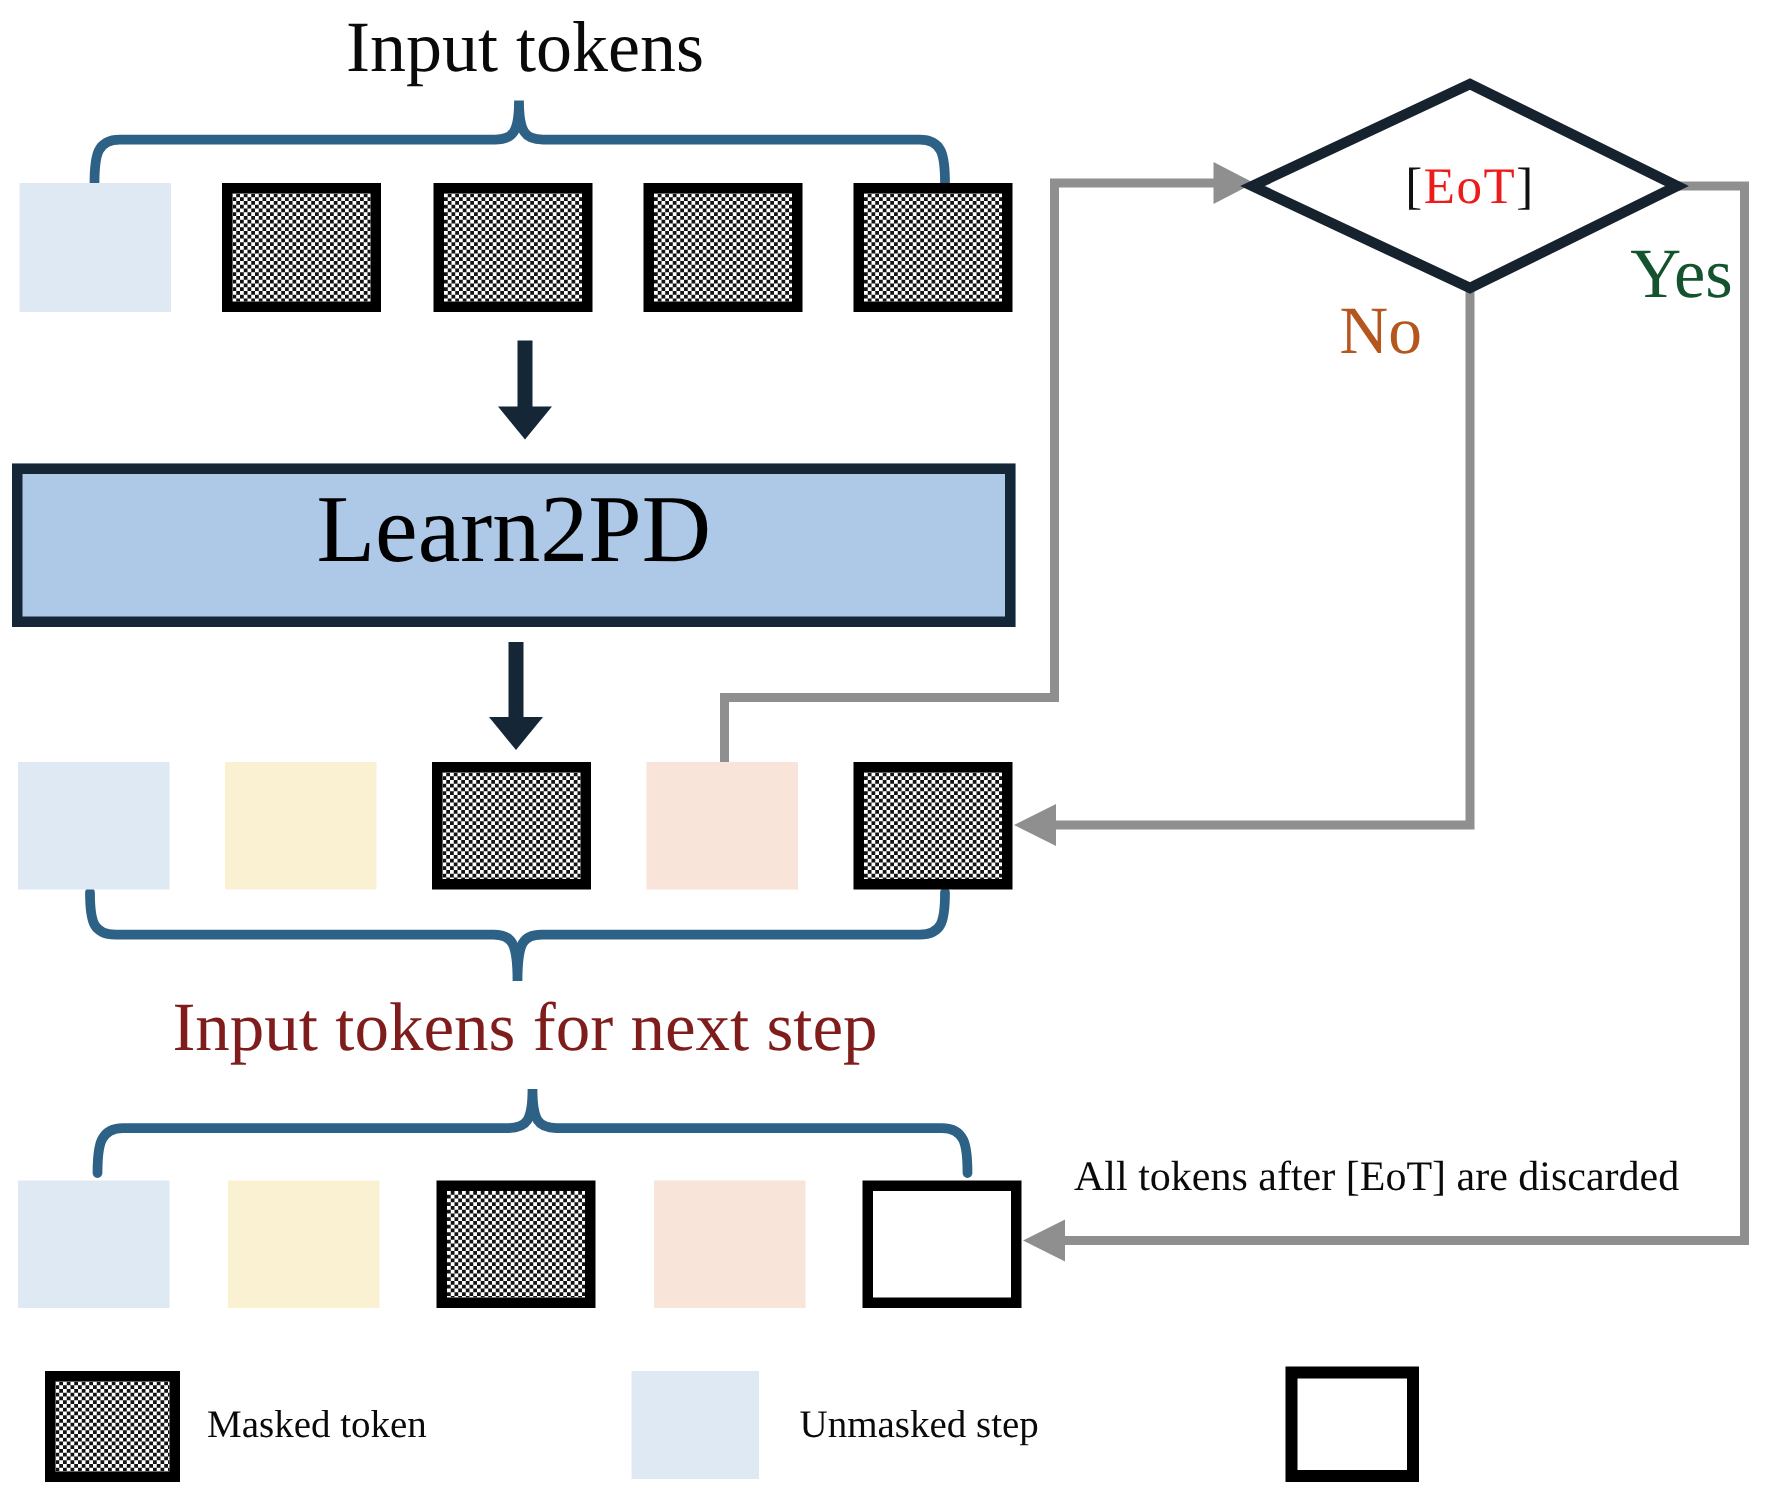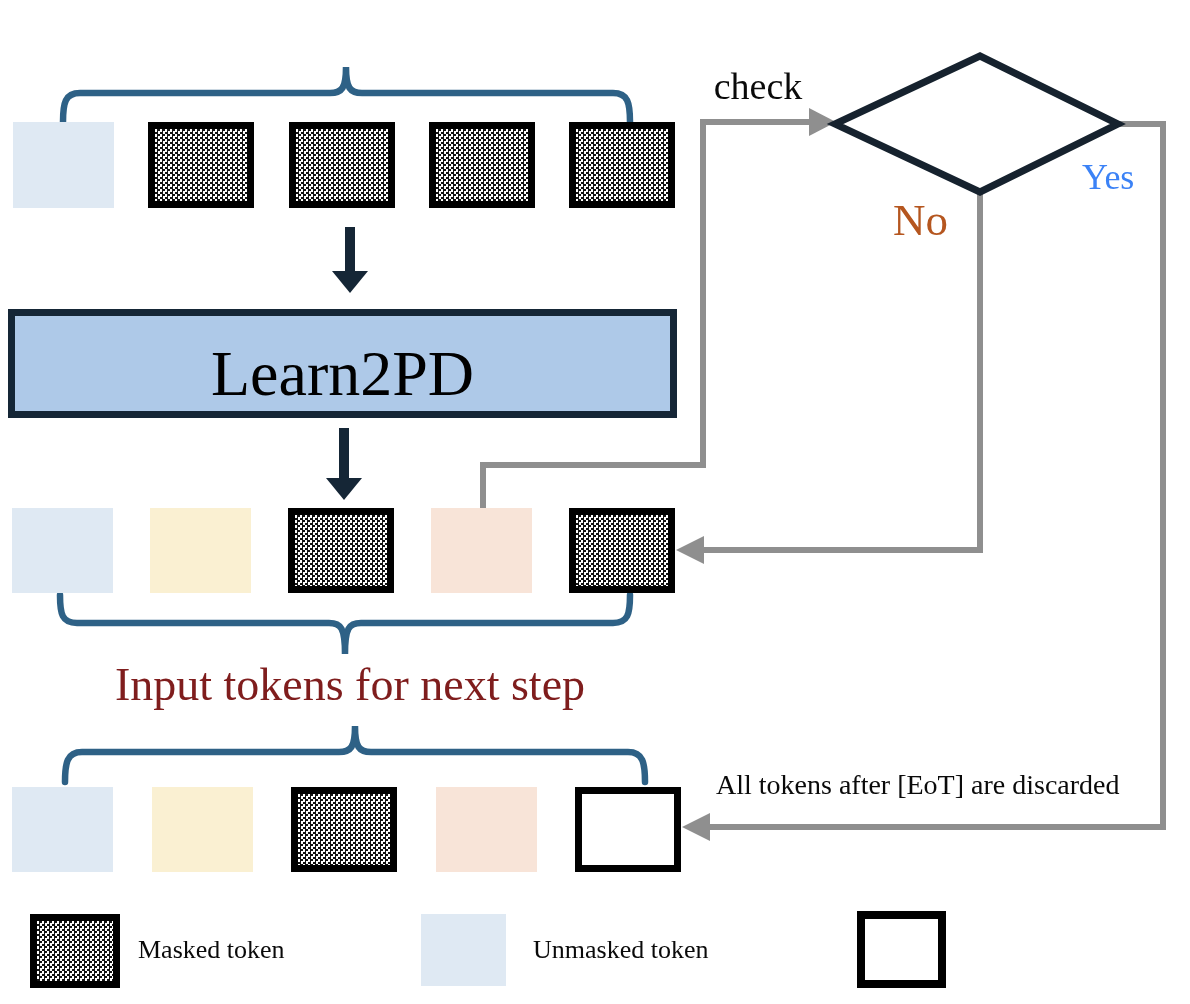--- a/index.html
+++ b/index.html
@@ -27,30 +27,30 @@
     width:106px;border:7px solid #000;
     background-image:conic-gradient(#131313 25%, #fff 25% 50%, #131313 50% 75%, #fff 75%);
     background-size:5px 5px;
   }
   .tok-discarded{width:106px;border:7px solid #000;background:#fff;}
 
   
   #model-box{
     left:8px;top:309px;width:669px;height:109px;box-sizing:border-box;
     background:#aec9e8;border:7px solid #152636;
-    display:flex;align-items:flex-end;justify-content:center;
+    display:flex;align-items:flex-start;justify-content:center;
     font-size:64px;color:#000;
   }
 
   
   #check-label{left:702px;top:64px;width:112px;text-align:center;font-size:38px;color:#0a0a0a;}
   #eot-label{left:898px;top:106px;width:164px;text-align:center;font-size:34px;color:#101010;letter-spacing:1px;}
   #eot-label .eot-red{color:#ee1b1b;}
   #no-label{left:893px;top:194px;width:72px;text-align:left;font-size:45px;color:#b5561f;}
-  #yes-label{left:1082px;top:156px;width:78px;font-size:36px;color:#3b82f6;}
+  #yes-label{left:1082px;top:156px;width:78px;text-align:center;font-size:47px;color:#14532d;}
   #discard-note{left:688px;top:769px;width:478px;font-size:28px;color:#0a0a0a;white-space:nowrap;margin-left:28px;}
 
   
   .legend-swatch{box-sizing:border-box;}
   #legend-masked-swatch{left:30px;top:914px;width:90px;height:74px;border:7px solid #000;
     background-image:conic-gradient(#131313 25%, #fff 25% 50%, #131313 50% 75%, #fff 75%);
     background-size:5px 5px;}
   #legend-unmasked-swatch{left:421px;top:914px;width:85px;height:72px;background:#dfe9f3;}
   #legend-discarded-swatch{left:857px;top:911px;width:89px;height:77px;border:8px solid #000;background:#fff;}
   .legend-label{top:925px;font-size:26px;color:#0a0a0a;line-height:50px;}
@@ -89,20 +89,21 @@
     <g>
       <line x1="350" y1="227" x2="350" y2="273" stroke="#152636" stroke-width="10"></line>
       <polygon points="332,271 368,271 350,293" fill="#152636"></polygon>
     </g>
     <g>
       <line x1="344" y1="428" x2="344" y2="480" stroke="#152636" stroke-width="10"></line>
       <polygon points="326,478 362,478 344,500" fill="#152636"></polygon>
     </g>
   </svg>
 
+  <div class="abs title">Input tokens</div>
 
   <div class="abs token-row" id="row-input">
       <div class="token tok-unmasked"></div>
       <div class="token tok-masked"></div>
       <div class="token tok-masked"></div>
       <div class="token tok-masked"></div>
       <div class="token tok-masked"></div>
     </div>
 
   <div class="abs" id="model-box">
@@ -120,29 +121,29 @@
   <div class="abs title2">Input tokens for next step</div>
 
   <div class="abs token-row" id="row-next">
       <div class="token tok-unmasked"></div>
       <div class="token tok-yellow"></div>
       <div class="token tok-masked"></div>
       <div class="token tok-pink"></div>
       <div class="token tok-discarded"></div>
     </div>
 
-  <div class="abs" id="check-label">check</div>
 
+  <div class="abs" id="eot-label"><span>[</span><span class="eot-red">EoT</span><span>]</span></div>
 
   <div class="abs" id="no-label">No</div>
   <div class="abs" id="yes-label">Yes</div>
 
   <div class="abs" id="discard-note">All tokens after [EoT] are discarded</div>
 
   <div class="abs legend-swatch" id="legend-masked-swatch"></div>
   <div class="abs legend-label" id="legend-masked-label">Masked token</div>
 
   <div class="abs legend-swatch" id="legend-unmasked-swatch"></div>
-  <div class="abs legend-label" id="legend-unmasked-label">Unmasked token</div>
+  <div class="abs legend-label" id="legend-unmasked-label">Unmasked step</div>
 
   <div class="abs legend-swatch" id="legend-discarded-swatch"></div>
 
 </div>
 
 </body></html>

